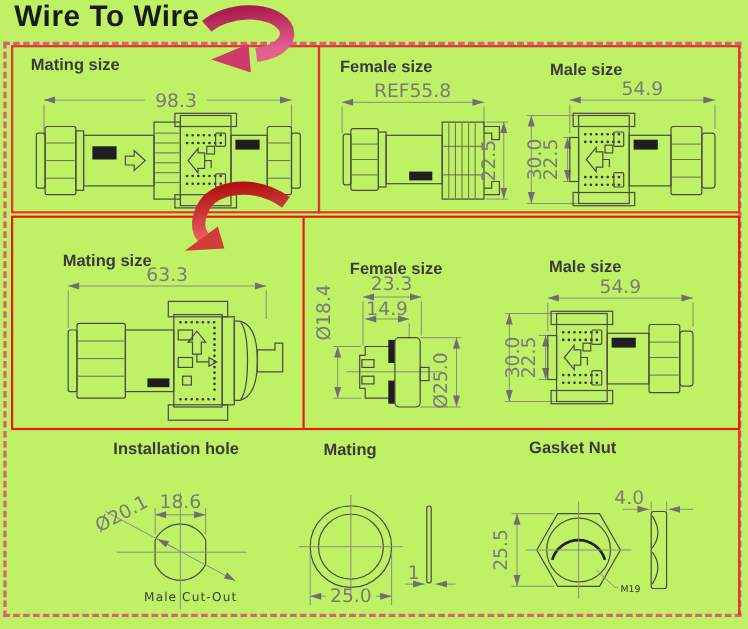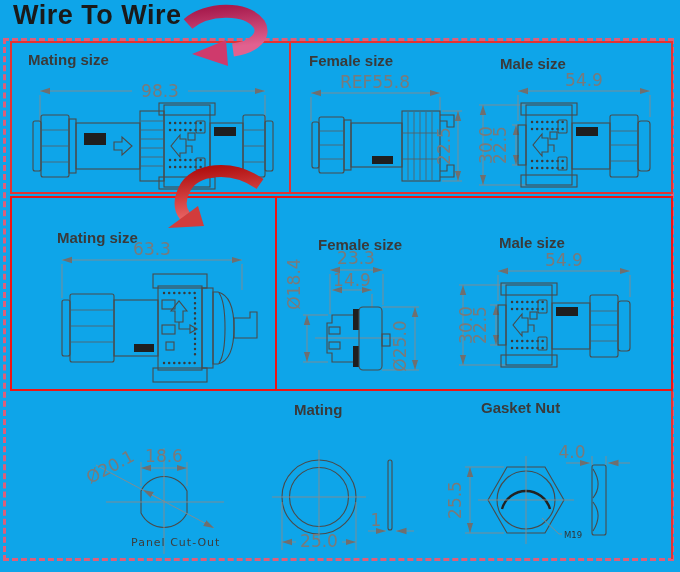--- a/index.html
+++ b/index.html
@@ -1,16 +1,16 @@
 <!DOCTYPE html>
 <html><head>
 <meta charset="utf-8">
 <style>
   html,body{margin:0;padding:0;background:#fff;}
-  #stage{position:relative;width:680px;height:572px;background:#0ea5e9;overflow:hidden;
+  #stage{position:relative;width:680px;height:572px;background:#bef264;overflow:hidden;
          font-family:"Liberation Sans",sans-serif;}
   .bdr{position:absolute;box-sizing:border-box;z-index:1;}
   svg.draw{position:absolute;z-index:2;}
   svg.arrow{position:absolute;z-index:4;}
   .ptitle{position:absolute;z-index:3;font:700 15px "Liberation Sans",sans-serif;color:#3a3a3a;white-space:nowrap;text-align:center;}
   .maintitle{position:absolute;left:13px;top:0px;z-index:3;font:600 27px "Liberation Sans",sans-serif;
              color:#1a1a1a;white-space:nowrap;letter-spacing:0.5px;}
   .caption{position:absolute;z-index:3;font:11px "DejaVu Sans",sans-serif;color:#3d3d3d;
            letter-spacing:1px;white-space:nowrap;}
   .ln{stroke:#4a4a4a;stroke-width:1.1;fill:none;}
@@ -64,23 +64,24 @@
     <path d="M110,20 C82,0 44,4 34,26 C29,37 30,46 35,52" fill="none" stroke="url(#gRed)" stroke-width="12"></path>
     <polygon points="48,42 18,64 54,62" fill="#d23c3c"></polygon>
   </svg>
 
   <div class="ptitle" style="left:28px;top:51px">Mating size</div>
   <div class="ptitle" style="left:309px;top:52px">Female size</div>
   <div class="ptitle" style="left:500px;top:55px">Male size</div>
   <div class="ptitle" style="left:57px;top:229px">Mating size</div>
   <div class="ptitle" style="left:318px;top:236px">Female size</div>
   <div class="ptitle" style="left:499px;top:234px">Male size</div>
+  <div class="ptitle" style="left:103px;top:400px">Installation hole</div>
   <div class="ptitle" style="left:294px;top:401px">Mating</div>
   <div class="ptitle" style="left:481px;top:399px">Gasket Nut</div>
-  <div class="caption" style="left:131px;top:536px">Panel Cut-Out</div>
+  <div class="caption" style="left:131px;top:536px">Male Cut-Out</div>
 
   <svg class="draw" style="left:10px;top:41px" width="280" height="152">
     <line class="dim" x1="30" y1="50" x2="122" y2="50" marker-start="url(#aS)"></line>
     <line class="dim" x1="178" y1="50" x2="255" y2="50" marker-end="url(#aE)"></line>
     <text class="dtx" x="150" y="56" text-anchor="middle">98.3</text>
     <line class="dim" x1="30" y1="54" x2="30" y2="82"></line>
     <line class="dim" x1="255" y1="54" x2="255" y2="82"></line>
     <rect class="ln" x="23" y="80" width="8" height="50" rx="2"></rect>
     <rect class="ln" x="31" y="74" width="28" height="62" rx="2"></rect>
     <line class="lt" x1="32" y1="89" x2="58" y2="89"></line>

